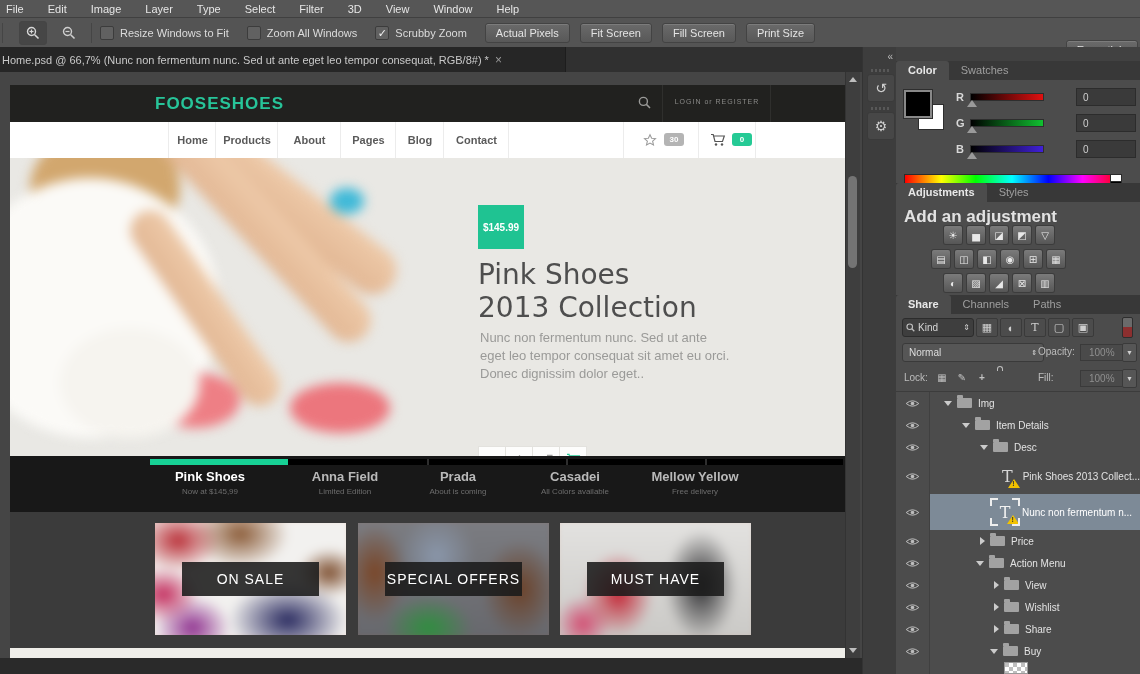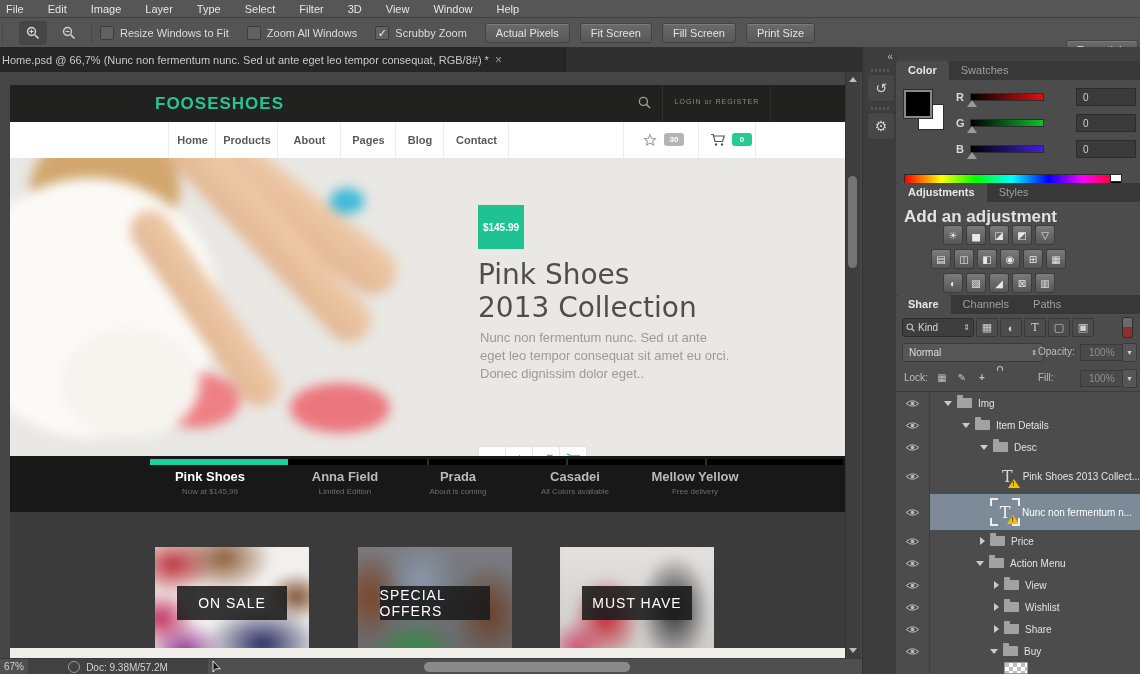--- a/index.html
+++ b/index.html
@@ -61,21 +61,21 @@
   
   #brands{position:absolute;left:0;top:371px;width:835px;height:56px;background:#181818;}
   #progress{position:absolute;left:140px;top:3px;width:693px;height:6px;background:#000;}
   #progress .fill{position:absolute;left:0;top:0;height:6px;background:#17d195;}
   #progress .tick{position:absolute;top:0;width:2px;height:6px;background:#2e2e2e;}
   .brand{position:absolute;top:13px;width:140px;text-align:center;}
   .brand .bname{font-size:13px;font-weight:bold;color:#b9b9b9;}
   .brand.active .bname{color:#ffffff;}
   .brand .bcap{font-size:8px;color:#6d6d6d;margin-top:3px;}
   
-  .tile{position:absolute;top:438px;width:154px;height:112px;overflow:hidden;background:#c2410c;margin-top:24px;}
+  .tile{position:absolute;top:438px;width:191px;height:112px;overflow:hidden;background:#c2410c;}
   .tile .photo{position:absolute;inset:-8px;filter:blur(5px);}
   .tile .band{position:absolute;left:14%;top:39px;width:72%;height:34px;background:rgba(26,26,26,.88);
               display:flex;align-items:center;justify-content:center;color:#fff;font-size:14px;letter-spacing:1px;}
   #site-footstrip{position:absolute;left:0;top:563px;width:835px;height:10px;background:#efeee9;}
   
   #vscroll{position:absolute;left:845px;top:0;width:14px;height:586px;background:#3e3e3e;border-left:1px solid #333;}
   #vscroll .thumb{position:absolute;left:2px;top:104px;width:9px;height:92px;background:#747474;border-radius:5px;}
   .scroll-arrow{position:absolute;left:3px;width:0;height:0;border-left:4px solid transparent;border-right:4px solid transparent;}
   
   #statusbar{left:0;top:658px;width:862px;height:16px;background:#4f4f4f;border-top:1px solid #3a3a3a;
@@ -364,31 +364,20 @@
       <div id="site-footstrip"></div>
     </div>
 
     <div id="vscroll">
       <div class="scroll-arrow" style="top:5px;border-bottom:5px solid #bdbdbd"></div>
       <div class="thumb"></div>
       <div class="scroll-arrow" style="bottom:5px;border-top:5px solid #bdbdbd"></div>
     </div>
   </div>
 
-  <div id="statusbar" class="abs">
-    <span style="position:absolute;left:4px;top:2px">67%</span>
-    <div id="status-doc">
-      <span style="width:10px;height:10px;border:1px solid #9a9a9a;border-radius:50%;display:inline-block"></span>
-      <span>Doc: 9.38M/57.2M</span>
-    </div>
-    <svg style="position:absolute;left:212px;top:1px" width="10" height="14" viewBox="0 0 10 14">
-      <path d="M1 1v11l2.6-3.2h4.6z" fill="#111" stroke="#f5f5f5" stroke-width="0.9"></path>
-    </svg>
-    <div id="hthumb"></div>
-  </div>
 
   <div id="dock" class="abs">
     <div id="collapse-btn">«</div>
     <div class="grip" style="top:22px"></div>
     <div class="dock-btn" style="top:27px">
       <span>↺</span>
     </div>
     <div class="grip" style="top:60px"></div>
     <div class="dock-btn" style="top:65px">
       <span>⚙</span>

